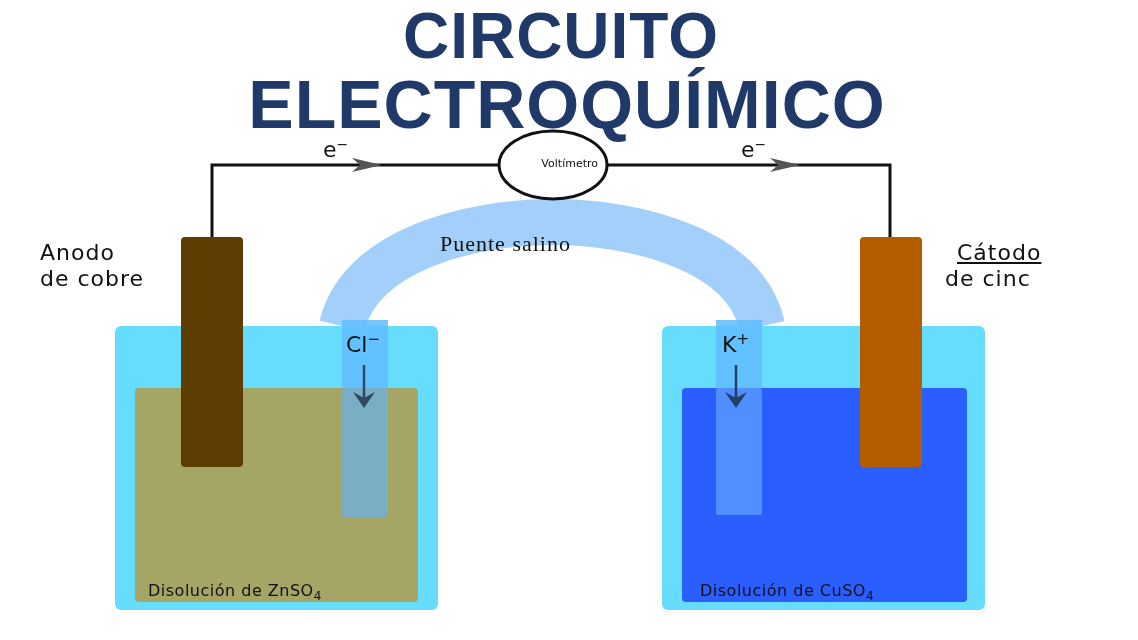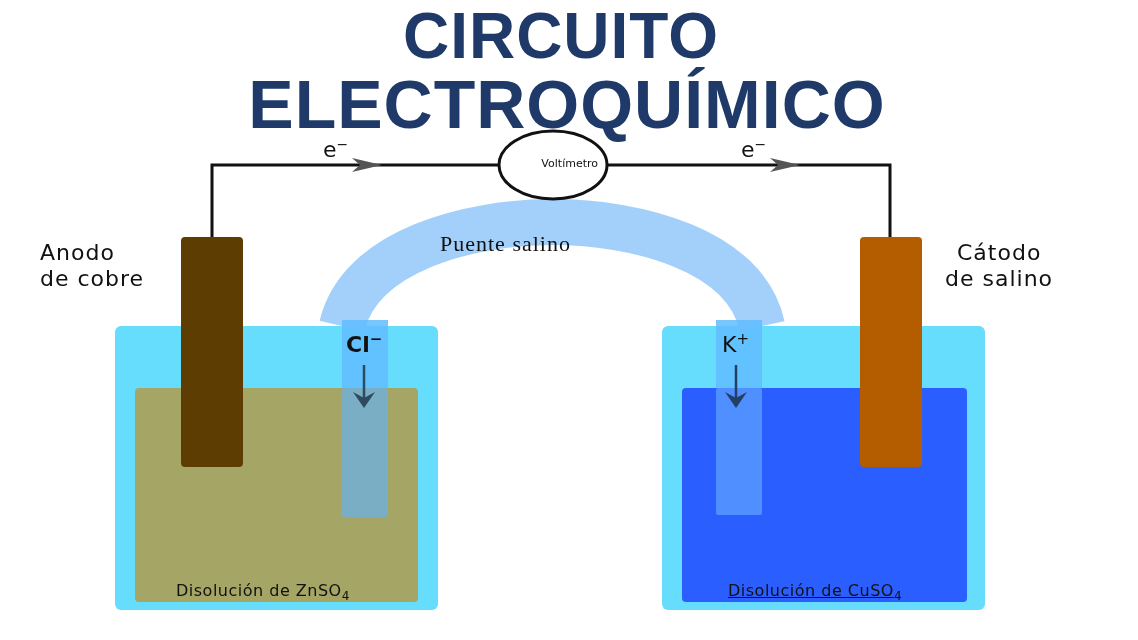--- a/index.html
+++ b/index.html
@@ -7,21 +7,21 @@
   .title {
     position: absolute; left: 0; width: 1138px; text-align: center;
     font-family: "Liberation Sans", sans-serif; font-weight: bold;
     color: #1f3a68; letter-spacing: 1px; line-height: 1;
   }
   .title.l1 { top: 4px; font-size: 64px; left: -8px; }
   .title.l2 { top: 70px; font-size: 68px; left: -2px; }
   svg.diagram { position: absolute; left: 0; top: 0; }
   .lbl { position: absolute; font-family: "DejaVu Sans", sans-serif; color: #111; }
   .side-label { font-size: 22px; line-height: 26px; letter-spacing: 1px; }
-  .sol-label { font-size: 16px; color: #111; white-space: nowrap; letter-spacing: 0.5px; margin-left: 28px; }
+  .sol-label { font-size: 16px; color: #111; white-space: nowrap; letter-spacing: 0.5px; }
   .ion { font-size: 22px; color: #111; }
   .ion sup { font-size: 15px; }
   .e-lbl { font-size: 22px; color: #111; }
   .e-lbl sup { font-size: 14px; }
   sub.s { font-size: 12px; vertical-align: -4px; }
   .volt-text { font-size: 11px; color: #111; }
 </style>
 </head>
 <body>
 
@@ -71,31 +71,31 @@
 </div>
 <div class="lbl e-lbl" style="left:741px; top:136px;">
   <span>e</span><sup>−</sup>
 </div>
 
 <div class="lbl side-label" style="left:40px; top:240px;">
   <div>Anodo</div>
   <div>de cobre</div>
 </div>
 <div class="lbl side-label" style="left:945px; top:240px;">
-  <div style="padding-left:12px;">Cátodo</div>
-  <div>de salino</div>
+  <div style="padding-left:12px;text-decoration:underline;">Cátodo</div>
+  <div>de cinc</div>
 </div>
 
 <div class="lbl" style="left:440px; top:231px; font-size:22px; letter-spacing:1px;font-family:Liberation Serif, serif;">Puente salino</div>
 
-<div class="lbl ion" style="left:346px; top:330px;font-weight:bold;">
+<div class="lbl ion" style="left:346px; top:330px;">
   <span>Cl</span><sup>−</sup>
 </div>
 <div class="lbl ion" style="left:722px; top:330px;">
   <span>K</span><sup>+</sup>
 </div>
 
 <div class="lbl sol-label" style="left:148px; top:581px;">
   <span>Disolución de ZnSO</span><sub class="s">4</sub>
 </div>
-<div class="lbl sol-label" style="left:700px; top:581px;text-decoration:underline;">
+<div class="lbl sol-label" style="left:700px; top:581px;">
   <span>Disolución de CuSO</span><sub class="s">4</sub>
 </div>
 
 </body></html>

